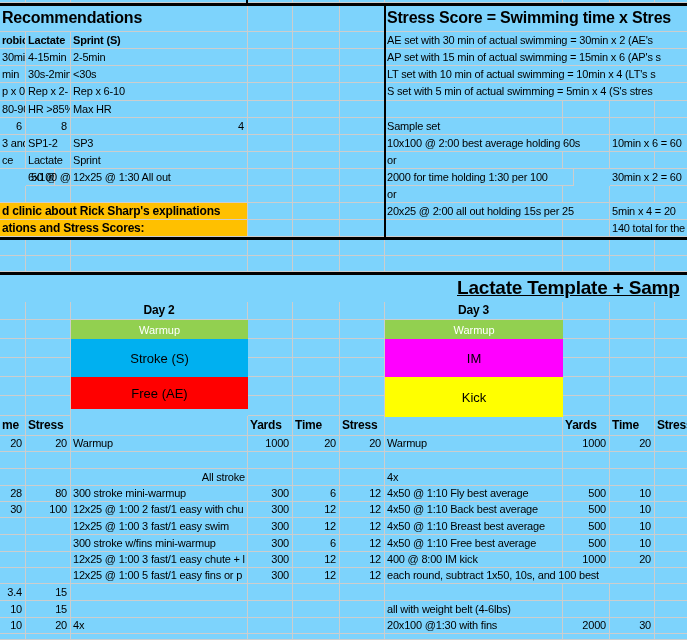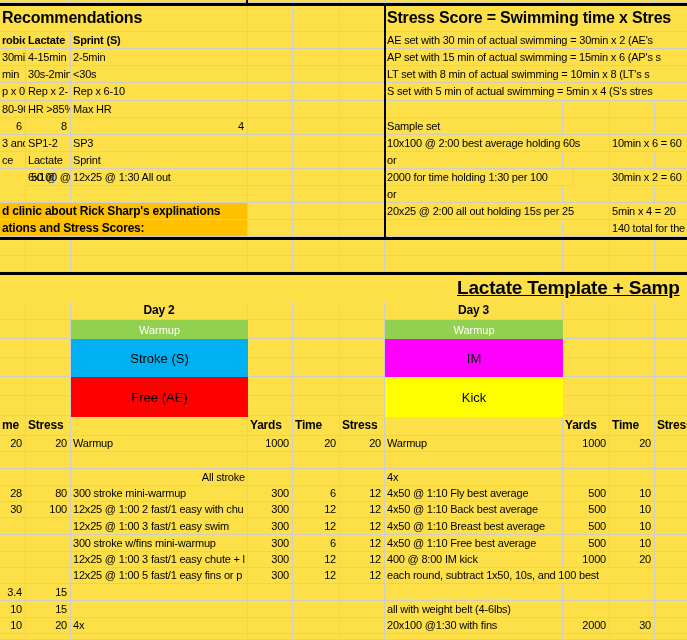--- a/index.html
+++ b/index.html
@@ -1,17 +1,17 @@
 <!DOCTYPE html>
 <html><head>
 <meta charset="utf-8">
 <style>
   html,body{margin:0;padding:0;background:#fff;}
   #sheet{
-    position:relative;width:687px;height:640px;overflow:hidden;background:#fde047;
+    position:relative;width:687px;height:640px;overflow:hidden;background:#7dd3fc;
     font-family:"Liberation Sans",sans-serif;color:#000;
   }
   .cell{
     position:absolute;box-sizing:border-box;
     border-right:1px solid #cdcdcd;border-bottom:1px solid #cdcdcd;
     font-size:11px;letter-spacing:-0.2px;white-space:nowrap;overflow:hidden;
     padding:0 2px;background:transparent;
   }
   .cell.r{text-align:right;padding-right:3px;}
   .cell.c{text-align:center;}
@@ -54,21 +54,21 @@
       <div class="cell" style="left: 0px; top: 49px; width: 26px; height: 17px; line-height: 16px;">30min</div>
       <div class="cell" style="left: 26px; top: 49px; width: 45px; height: 17px; line-height: 16px;">4-15min</div>
       <div class="cell" style="left: 71px; top: 49px; width: 177px; height: 17px; line-height: 16px;">2-5min</div>
       <div class="cell" style="left: 385px; top: 49px; width: 303px; height: 17px; line-height: 16px;">AP set with 15 min of actual swimming = 15min x 6 (AP's s</div>
       <div class="cell" style="left: 248px; top: 49px; width: 45px; height: 17px; line-height: 16px;"></div>
       <div class="cell" style="left: 293px; top: 49px; width: 47px; height: 17px; line-height: 16px;"></div>
       <div class="cell" style="left: 340px; top: 49px; width: 45px; height: 17px; line-height: 16px;"></div>
       <div class="cell" style="left: 0px; top: 66px; width: 26px; height: 17px; line-height: 16px;">min</div>
       <div class="cell" style="left: 26px; top: 66px; width: 45px; height: 17px; line-height: 16px;">30s-2min</div>
       <div class="cell" style="left: 71px; top: 66px; width: 177px; height: 17px; line-height: 16px;">&lt;30s</div>
-      <div class="cell" style="left: 385px; top: 66px; width: 303px; height: 17px; line-height: 16px;">LT set with 8 min of actual swimming = 10min x 8 (LT's s</div>
+      <div class="cell" style="left: 385px; top: 66px; width: 303px; height: 17px; line-height: 16px;">LT set with 10 min of actual swimming = 10min x 4 (LT's s</div>
       <div class="cell" style="left: 248px; top: 66px; width: 45px; height: 17px; line-height: 16px;"></div>
       <div class="cell" style="left: 293px; top: 66px; width: 47px; height: 17px; line-height: 16px;"></div>
       <div class="cell" style="left: 340px; top: 66px; width: 45px; height: 17px; line-height: 16px;"></div>
       <div class="cell" style="left: 0px; top: 83px; width: 26px; height: 18px; line-height: 17px;">p x 0.</div>
       <div class="cell" style="left: 26px; top: 83px; width: 45px; height: 18px; line-height: 17px;">Rep x 2-</div>
       <div class="cell" style="left: 71px; top: 83px; width: 177px; height: 18px; line-height: 17px;">Rep x 6-10</div>
       <div class="cell" style="left: 385px; top: 83px; width: 303px; height: 18px; line-height: 17px;">S set with 5 min of actual swimming = 5min x 4 (S's stres</div>
       <div class="cell" style="left: 248px; top: 83px; width: 45px; height: 18px; line-height: 17px;"></div>
       <div class="cell" style="left: 293px; top: 83px; width: 47px; height: 18px; line-height: 17px;"></div>
       <div class="cell" style="left: 340px; top: 83px; width: 45px; height: 18px; line-height: 17px;"></div>
@@ -347,21 +347,21 @@
       <div class="cell" style="left: 293px; top: 634px; width: 47px; height: 6px; line-height: 5px;"></div>
       <div class="cell" style="left: 340px; top: 634px; width: 45px; height: 6px; line-height: 5px;"></div>
       <div class="cell" style="left: 385px; top: 634px; width: 178px; height: 6px; line-height: 5px;"></div>
       <div class="cell" style="left: 563px; top: 634px; width: 47px; height: 6px; line-height: 5px;"></div>
       <div class="cell" style="left: 610px; top: 634px; width: 45px; height: 6px; line-height: 5px;"></div>
       <div class="cell" style="left: 655px; top: 634px; width: 33px; height: 6px; line-height: 5px;"></div>
     </div>
   <div id="bands">
       <div class="band" style="left: 71px; width: 177px; top: 320px; height: 19px; background: rgb(146, 208, 80); color: rgb(255, 255, 255); font-size: 11px;">Warmup</div>
       <div class="band" style="left: 71px; width: 177px; top: 339px; height: 38px; background: rgb(0, 176, 240); color: rgb(0, 0, 0); font-size: 13px;">Stroke (S)</div>
-      <div class="band" style="left: 71px; width: 177px; top: 377px; height: 40px; background: rgb(255, 0, 0); color: rgb(0, 0, 0); font-size: 13px;">Free (AE)</div>
+      <div class="band" style="left: 71px; width: 177px; top: 377px; height: 32px; background: rgb(255, 0, 0); color: rgb(0, 0, 0); font-size: 13px;">Free (AE)</div>
       <div class="band" style="left: 385px; width: 178px; top: 320px; height: 19px; background: rgb(146, 208, 80); color: rgb(255, 255, 255); font-size: 11px;">Warmup</div>
       <div class="band" style="left: 385px; width: 178px; top: 339px; height: 38px; background: rgb(255, 0, 255); color: rgb(0, 0, 0); font-size: 13px;">IM</div>
       <div class="band" style="left: 385px; width: 178px; top: 377px; height: 40px; background: rgb(255, 255, 0); color: rgb(0, 0, 0); font-size: 13px;">Kick</div>
     </div>
   <div id="borders">
       <div class="blk" style="left: 0px; top: 3px; width: 687px; height: 3px;"></div>
       <div class="blk" style="left: 0px; top: 237px; width: 687px; height: 3px;"></div>
       <div class="blk" style="left: 0px; top: 272px; width: 687px; height: 3px;"></div>
       <div class="blk" style="left: 384px; top: 6px; width: 2px; height: 231px;"></div>
       <div class="blk" style="left: 246px; top: 0px; width: 2px; height: 3px;"></div>

